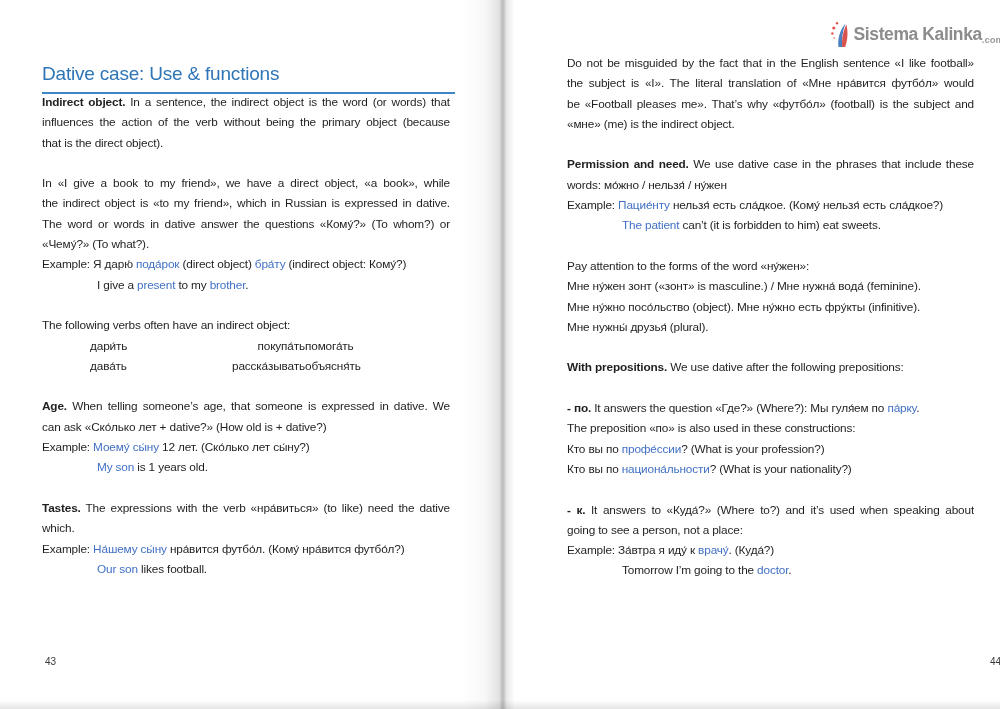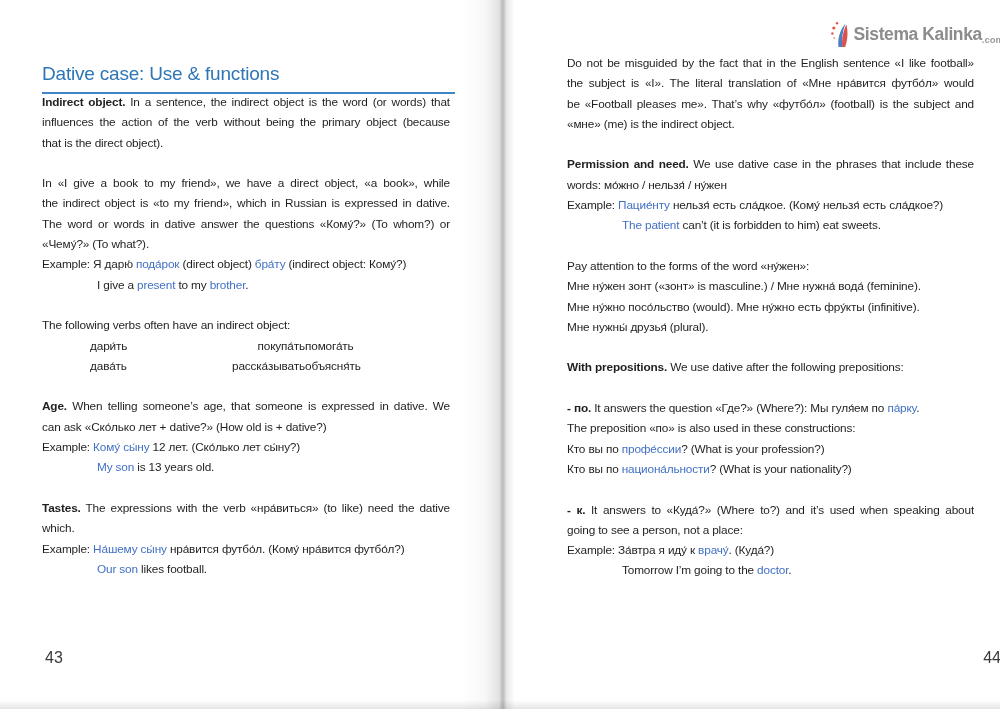--- a/index.html
+++ b/index.html
@@ -27,21 +27,21 @@
   .line.ind{padding-left:55px;}
   .line.gap{}
   .b{font-weight:bold;}
   .blu{color:var(--link-blue,#4170c4);}
 
   .verbs-row{display:flex;padding-left:48px;}
   .verbs-row .verb{flex:none;}
   .verbs-row .verb:nth-child(1){width:85px;}
   .verbs-row .verb:nth-child(2){width:130px;text-align:right;}
 
-  .pagenum{position:absolute;bottom:42px;font-size:16px;color:#3a3a3a;letter-spacing:0;}
+  .pagenum{position:absolute;bottom:42px;font-size:10px;color:#3a3a3a;letter-spacing:0;}
   .pagenum.pn-left{left:45px;}
   .pagenum.pn-right{right:43px;}
 
   .logo{position:absolute;right:40px;top:20px;display:flex;align-items:center;}
   .logo svg{margin-right:3px;}
   .logo-text{
     font-size:17.5px;font-weight:bold;color:var(--logo-gray,#8c8c8c);
     letter-spacing:-0.4px;white-space:nowrap;
   }
   .logo-suffix{
@@ -90,22 +90,22 @@
           <span class="verb">помога́ть</span>
         </div>
         <div class="line verbs-row">
           <span class="verb">дава́ть</span>
           <span class="verb">расска́зывать</span>
           <span class="verb">объясня́ть</span>
         </div>
         <div class="line gap"></div>
         <div class="line just"><span class="b">Age.</span><span> When telling someone’s age, that someone is expressed in dative. We</span></div>
         <div class="line"><span>can ask «Ско́лько лет + dative?» (How old is + dative?)</span></div>
-        <div class="line"><span>Example: </span><span class="blu">Кому́ сы́ну</span><span> 12 лет. (Ско́лько лет сы́ну?)</span></div>
-        <div class="line ind"><span class="blu">My son</span><span> is 13 years old.</span></div>
+        <div class="line"><span>Example: </span><span class="blu">Моему́ сы́ну</span><span> 12 лет. (Ско́лько лет сы́ну?)</span></div>
+        <div class="line ind"><span class="blu">My son</span><span> is 1 years old.</span></div>
         <div class="line gap"></div>
         <div class="line just"><span class="b">Tastes.</span><span> The expressions with the verb «нра́виться» (to like) need the dative</span></div>
         <div class="line"><span>which.</span></div>
         <div class="line"><span>Example: </span><span class="blu">На́шему сы́ну</span><span> нра́вится футбо́л. (Кому́ нра́вится футбо́л?)</span></div>
         <div class="line ind"><span class="blu">Our son</span><span> likes football.</span></div>
       </div>
     <div class="pagenum pn-left">43</div>
   </div>
 
   <div class="page right">
@@ -127,21 +127,21 @@
         <div class="line just"><span>be «Football pleases me». That’s why «футбо́л» (football) is the subject and</span></div>
         <div class="line"><span>«мне» (me) is the indirect object.</span></div>
         <div class="line gap"></div>
         <div class="line just"><span class="b">Permission and need.</span><span> We use dative case in the phrases that include these</span></div>
         <div class="line"><span>words: мо́жно / нельзя́ / ну́жен</span></div>
         <div class="line"><span>Example: </span><span class="blu">Пацие́нту</span><span> нельзя́ есть сла́дкое. (Кому́ нельзя́ есть сла́дкое?)</span></div>
         <div class="line ind"><span class="blu">The patient</span><span> can’t (it is forbidden to him) eat sweets.</span></div>
         <div class="line gap"></div>
         <div class="line"><span>Pay attention to the forms of the word «ну́жен»:</span></div>
         <div class="line"><span>Мне ну́жен зонт («зонт» is masculine.) / Мне нужна́ вода́ (feminine).</span></div>
-        <div class="line"><span>Мне ну́жно посо́льство (would). Мне ну́жно есть фру́кты (infinitive).</span></div>
+        <div class="line"><span>Мне ну́жно посо́льство (object). Мне ну́жно есть фру́кты (infinitive).</span></div>
         <div class="line"><span>Мне нужны́ друзья́ (plural).</span></div>
         <div class="line gap"></div>
         <div class="line"><span class="b">With prepositions.</span><span> We use dative after the following prepositions:</span></div>
         <div class="line gap"></div>
         <div class="line"><span class="b">- по.</span><span> It answers the question «Где?» (Where?): Мы гуля́ем по </span><span class="blu">па́рку</span><span>.</span></div>
         <div class="line"><span>The preposition «по» is also used in these constructions:</span></div>
         <div class="line"><span>Кто вы по </span><span class="blu">профе́ссии</span><span>? (What is your profession?)</span></div>
         <div class="line"><span>Кто вы по </span><span class="blu">национа́льности</span><span>? (What is your nationality?)</span></div>
         <div class="line gap"></div>
         <div class="line just"><span class="b">- к.</span><span> It answers to «Куда́?» (Where to?) and it’s used when speaking about</span></div>

